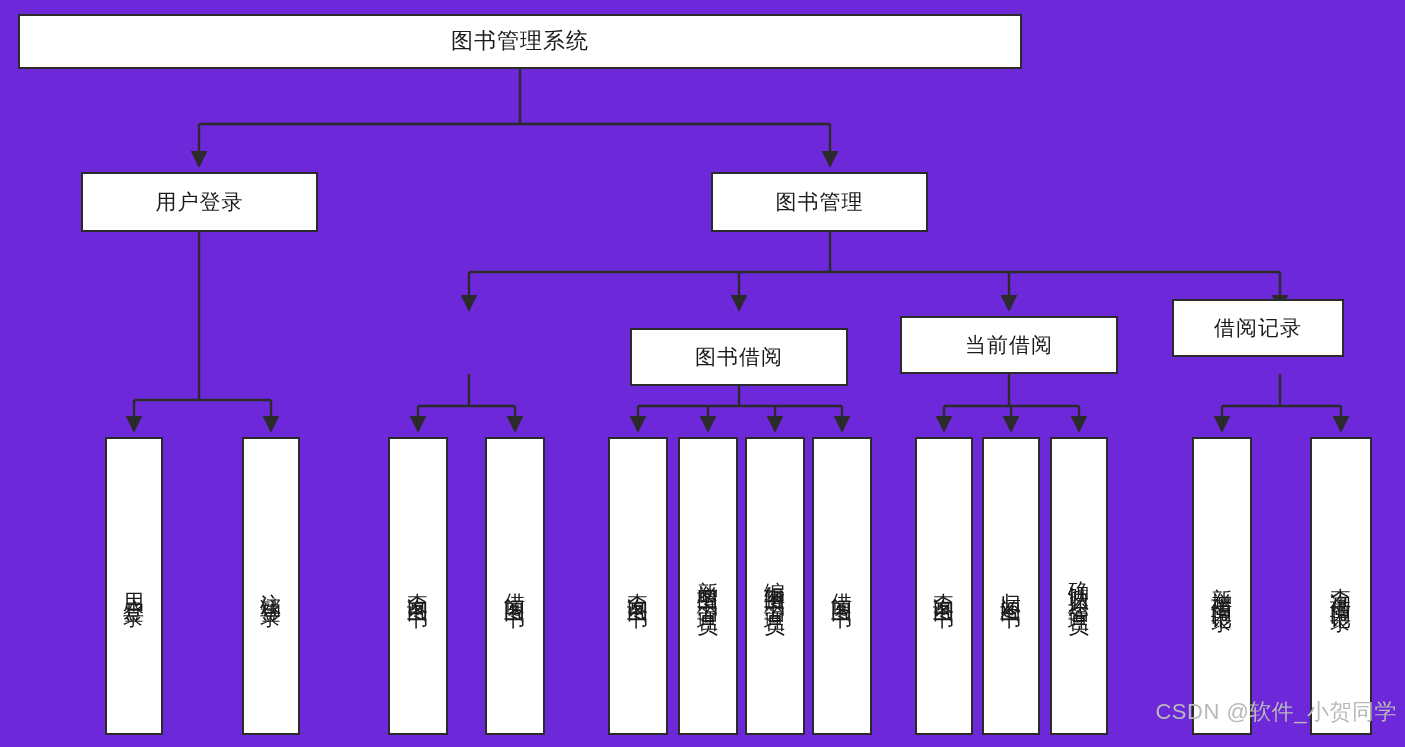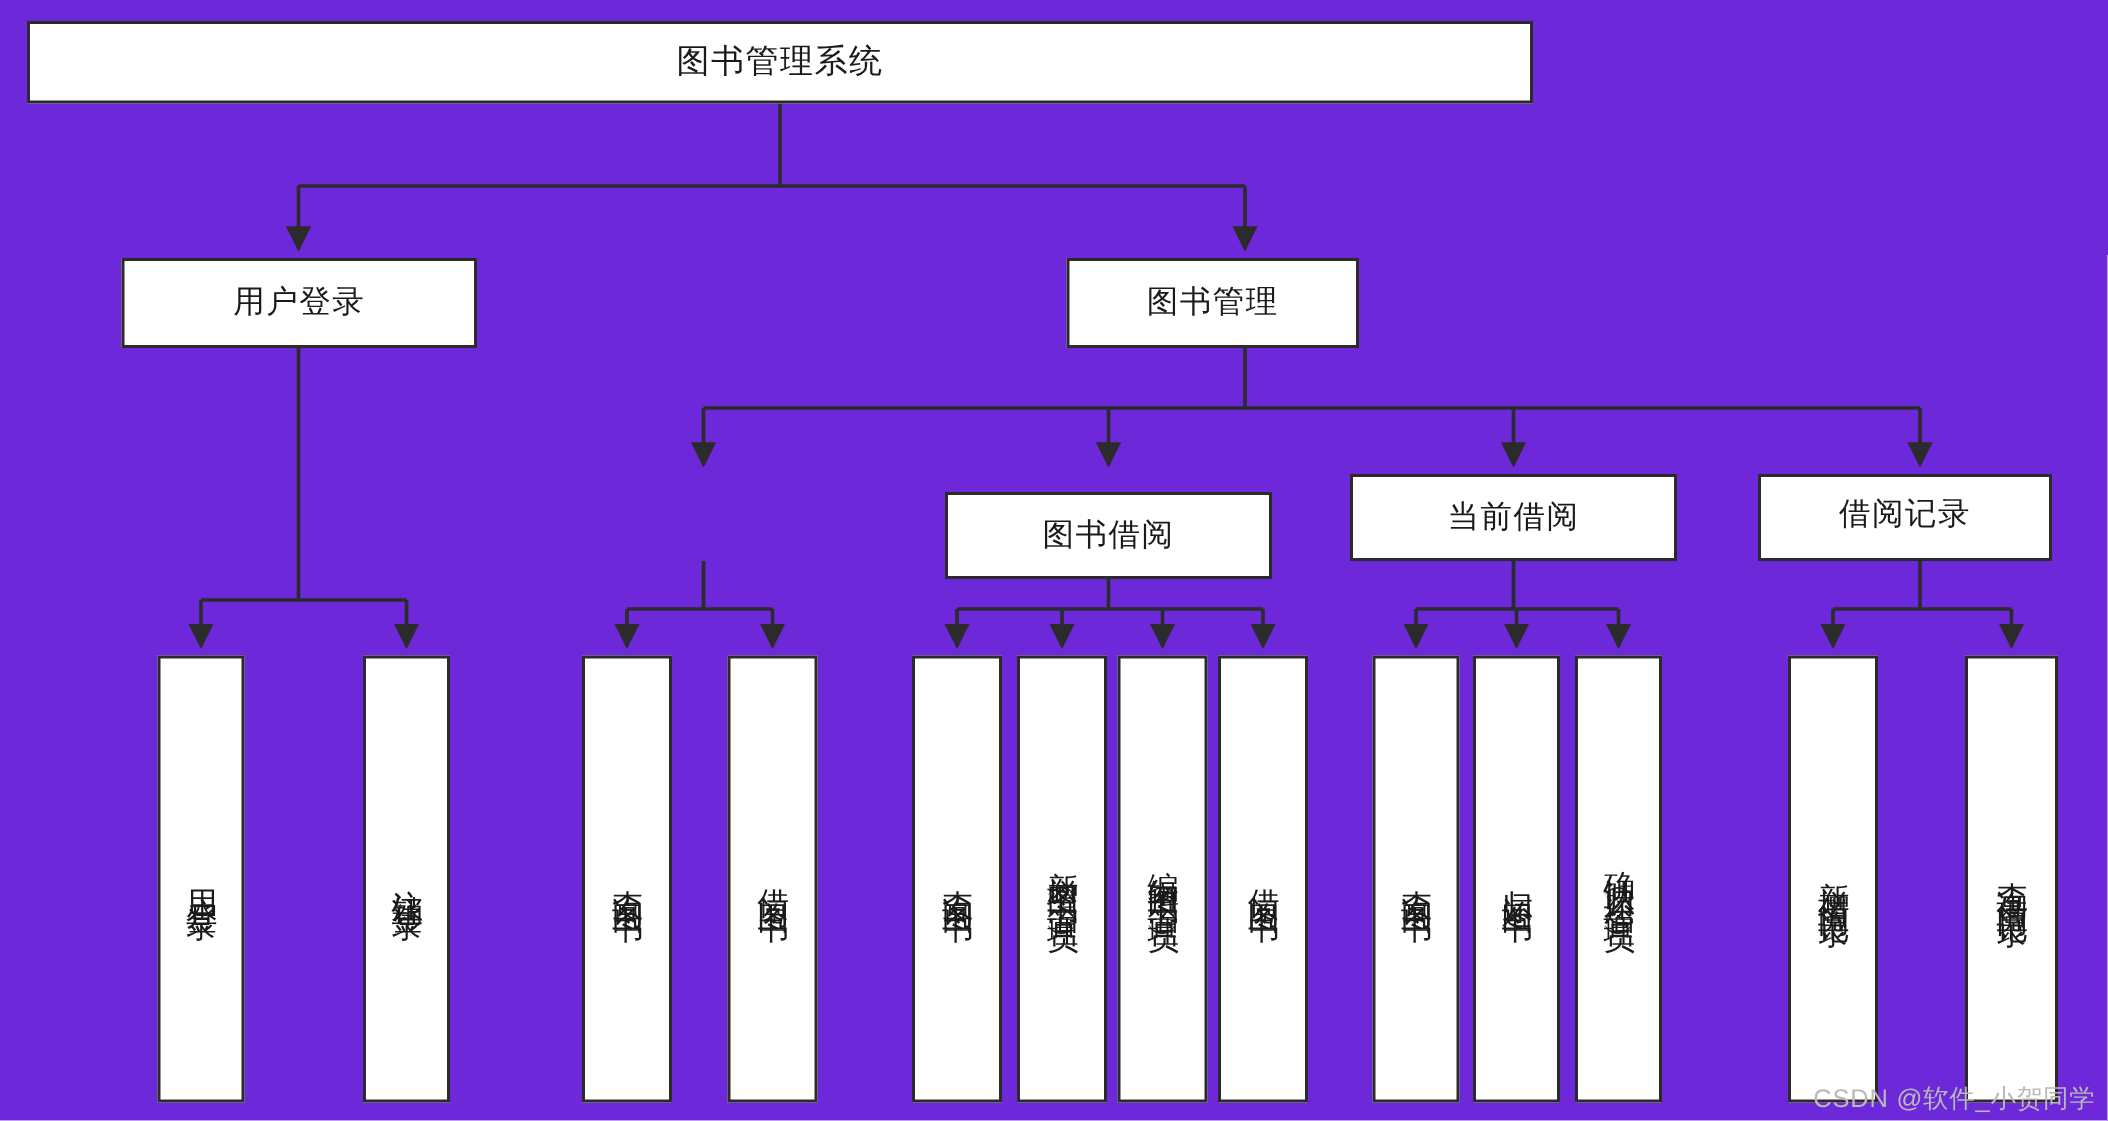--- a/index.html
+++ b/index.html
@@ -62,22 +62,22 @@
     stroke: #2b2b2b;
     stroke-width: 2.4;
     fill: none;
   }
   .arrowhead {
     fill: #2b2b2b;
   }
   #watermark {
     position: absolute;
     right: 8px;
-    bottom: 3px;
-    font-size: 17px;
+    bottom: 20px;
+    font-size: 22px;
     color: #b9b9b9;
     letter-spacing: 0.5px;
     white-space: nowrap;
   }
 </style>
 </head>
 <body>
 
 <div id="canvas">
 
@@ -130,31 +130,31 @@
     <path class="edge" marker-end="url(#arrow)" d="M 1341 406 L 1341 431"></path>
   </svg>
 
   <div class="node horiz root" style="left:18px; top:14px; width:1004px; height:55px;">
     <span>图书管理系统</span>
   </div>
 
   <div class="node horiz" style="left:81px; top:172px; width:237px; height:60px;">
     <span>用户登录</span>
   </div>
-  <div class="node horiz" style="left:711px; top:172px; width:195px; height:60px;">
+  <div class="node horiz" style="left:711px; top:172px; width:217px; height:60px;">
     <span>图书管理</span>
   </div>
 
   <div class="node horiz" style="left:630px; top:328px; width:218px; height:58px;">
     <span>图书借阅</span>
   </div>
   <div class="node horiz" style="left:900px; top:316px; width:218px; height:58px;">
     <span>当前借阅</span>
   </div>
-  <div class="node horiz" style="left:1172px; top:316px; width:196px; height:58px;font-family:Liberation Mono, monospace;">
+  <div class="node horiz" style="left:1172px; top:299px; width:172px; height:58px;">
     <span>借阅记录</span>
   </div>
 
   <div class="node vert" style="left:105px; top:437px; width:58px; height:298px;">
     <span class="vtext">用户登录</span>
   </div>
   <div class="node vert" style="left:242px; top:437px; width:58px; height:298px;">
     <span class="vtext">注销登录</span>
   </div>
 

